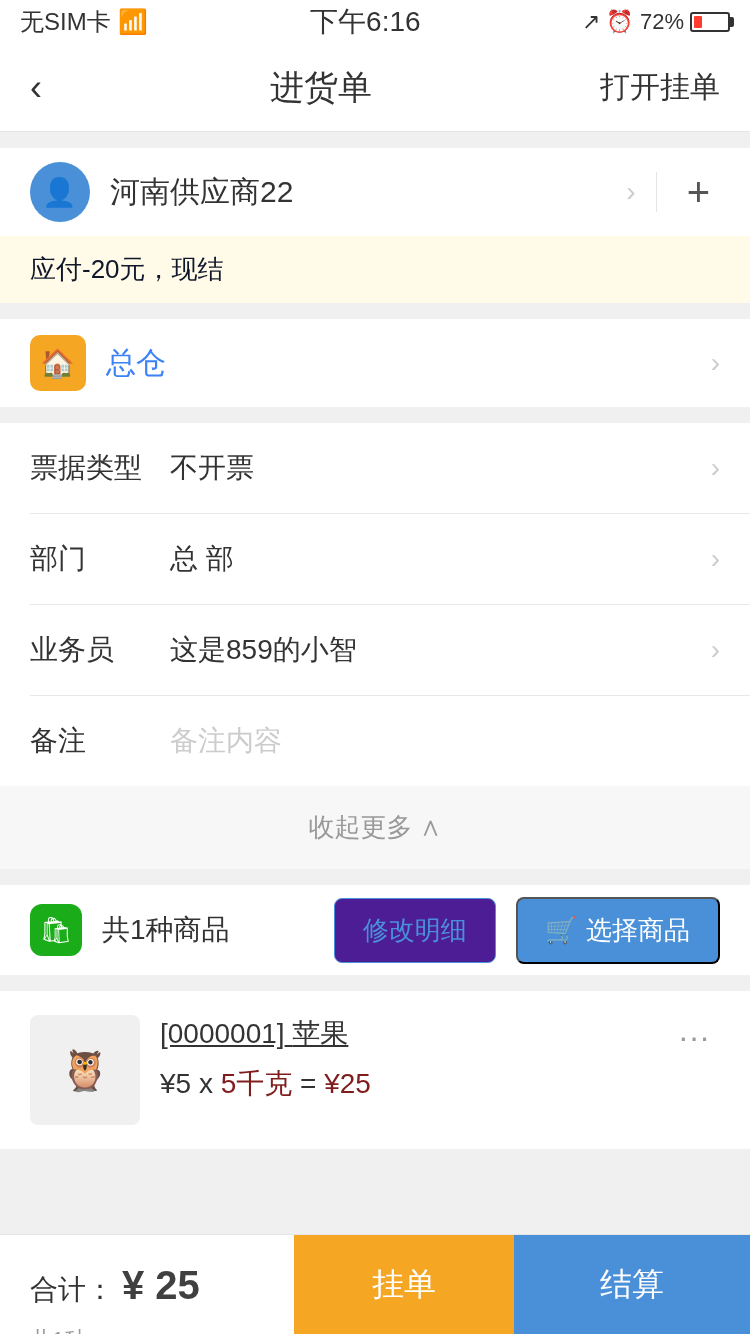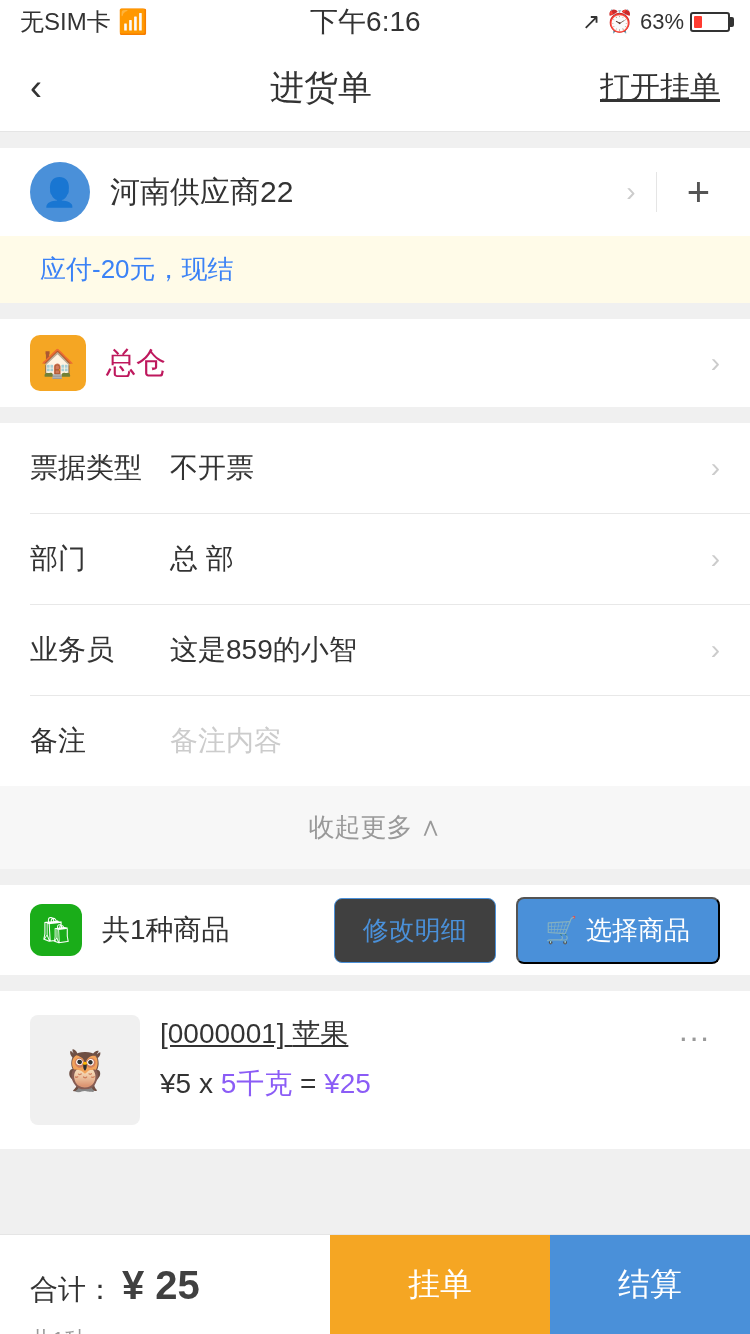--- a/index.html
+++ b/index.html
@@ -51,21 +51,21 @@
       height: 88px;
       background: #fff;
       display: flex;
       align-items: center;
       justify-content: space-between;
       padding: 0 30px;
       border-bottom: 1px solid #e5e5e5;
     }
     .nav-back { font-size: 36px; color: #333; cursor: pointer; }
     .nav-title { font-size: 34px; font-weight: 500; color: #333; text-align: right; }
-    .nav-action { font-size: 30px; color: #333; cursor: pointer; text-decoration: underline; }
+    .nav-action { font-size: 30px; color: #333; cursor: pointer; }
 
     
     .sep { width: 750px; height: 16px; background: #f0f0f0; }
     .sep-thin { width: 100%; height: 1px; background: #e8e8e8; margin-left: 30px; }
 
     
     .card {
       background: #fff;
       width: 750px;
     }
@@ -98,43 +98,43 @@
       width: 1px; height: 40px; background: #e5e5e5; margin: 0 20px;
     }
     .add-btn {
       font-size: 40px; color: #555; cursor: pointer;
       padding: 0 10px;
     }
 
     
     .info-banner {
       background: #fffbe8;
-      padding: 16px 40px;
+      padding: 16px 30px;
       font-size: 26px;
-      color: #3b82f6;
+      color: #0f172a;
     }
 
     
     .warehouse-row {
       display: flex;
       align-items: center;
       padding: 0 30px;
       height: 88px;
     }
     .warehouse-icon {
       width: 56px; height: 56px;
       background: #f5a623;
       border-radius: 10px;
       display: flex; align-items: center; justify-content: center;
       color: #fff; font-size: 28px;
       margin-right: 20px;
       flex-shrink: 0;
     }
     .warehouse-name {
-      flex: 1; font-size: 30px; color: #be185d;
+      flex: 1; font-size: 30px; color: #3b82f6;
     }
 
     
     .form-row {
       display: flex;
       align-items: center;
       padding: 0 30px;
       height: 90px;
       background: #fff;
     }
@@ -187,21 +187,21 @@
       flex: 1;
       font-size: 28px;
       color: #333;
     }
     .btn-outline {
       border: 1px solid #4a90d9;
       border-radius: 8px;
       padding: 14px 28px;
       font-size: 26px;
       color: #4a90d9;
-      background: #404040;
+      background: #4c1d95;
       cursor: pointer;
     }
     .btn-blue {
       border-radius: 8px;
       padding: 14px 28px;
       font-size: 26px;
       color: #fff;
       background: #4a90d9;
       cursor: pointer;
       display: flex; align-items: center; gap: 8px;
@@ -219,21 +219,21 @@
       width: 110px; height: 110px;
       background: #f0f0f0;
       border-radius: 8px;
       display: flex; align-items: center; justify-content: center;
       flex-shrink: 0;
     }
     .owl-icon { font-size: 40px; color: #ccc; }
     .product-info { flex: 1; }
     .product-name { font-size: 28px; color: #333; margin-bottom: 12px; text-decoration: underline; }
     .product-price { font-size: 28px; color: #333; }
-    .price-blue { color: #8b5cf6; }
+    .price-blue { color: #7f1d1d; }
     .product-more { font-size: 32px; color: #999; cursor: pointer; padding: 4px 10px; }
 
     
     .bottom-bar {
       position: fixed;
       bottom: 0;
       width: 750px;
       height: 100px;
       display: flex;
       background: #fff;
@@ -249,41 +249,41 @@
     .total-main { font-size: 28px; color: #333; display: flex; align-items: baseline; gap: 8px; margin-top: 48px; }
     .total-amount { font-size: 40px; font-weight: 600; color: #404040; }
     .total-sub { font-size: 22px; color: #999; margin-top: 16px; }
     .btn-hang {
       width: 220px;
       background: #f5a623;
       display: flex; align-items: center; justify-content: center;
       font-size: 32px; color: #fff; cursor: pointer;
     }
     .btn-checkout {
-      width: 200px;
+      width: 236px;
       background: #4a90d9;
       display: flex; align-items: center; justify-content: center;
       font-size: 32px; color: #fff; cursor: pointer;
     }
 
     .spacer-bottom { height: 100px; }
   </style>
 </head>
 <body>
 
 <div class="status-bar">
   <div class="status-left">
     <span>无SIM卡</span>
     <span>📶</span>
   </div>
   <div class="status-center">下午6:16</div>
   <div class="status-right">
     <span>↗</span>
     <span>⏰</span>
-    <span>63%</span>
+    <span>72%</span>
     <div class="battery-icon">
       <div class="battery-fill"></div>
     </div>
   </div>
 </div>
 
 <div class="nav-bar">
   <span class="nav-back">‹</span>
   <span class="nav-title">进货单</span>
   <span class="nav-action">打开挂单</span>

